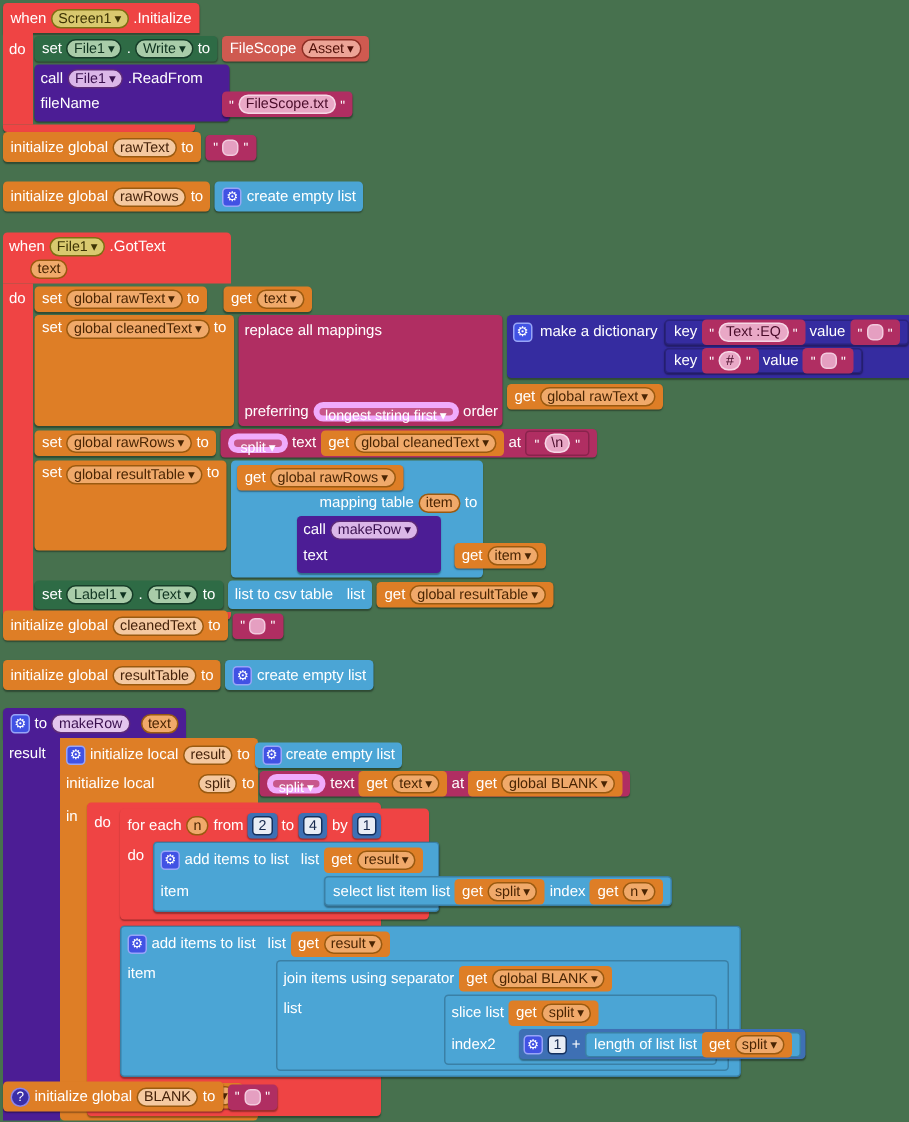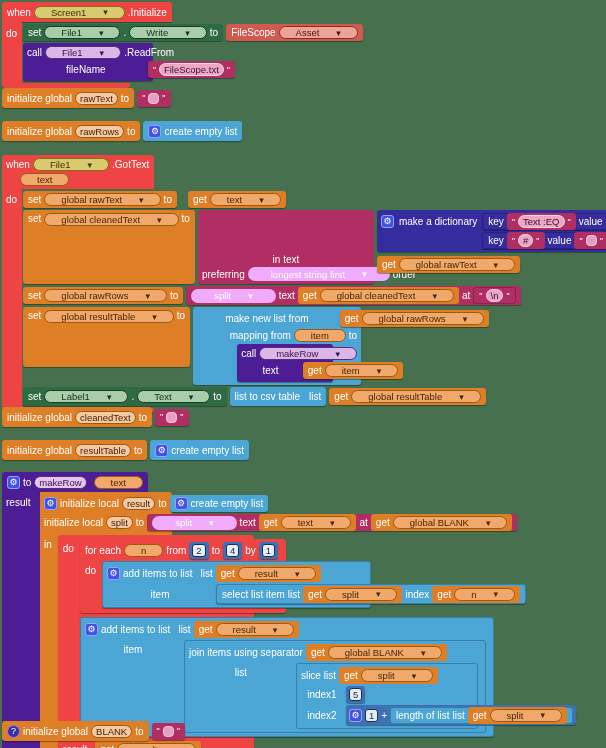--- a/index.html
+++ b/index.html
@@ -6,38 +6,38 @@
 html,body{width:606px;height:748px}
 body{position:relative;background:#47714E;font-family:"Liberation Sans",sans-serif;font-size:10px;color:#fff;overflow:hidden}
 .g{position:absolute}
 .row{display:flex;align-items:center;gap:3px;white-space:nowrap}
 .rowt{display:flex;align-items:flex-start;gap:3px;white-space:nowrap}
 .col{display:flex;flex-direction:column;align-items:flex-start;gap:2px}
 .b{display:inline-flex;align-items:center;gap:3px;padding:1px 5px;border-radius:3px;box-shadow:0 1px 1px rgba(0,0,0,.35);white-space:nowrap;height:17px;flex:none}
 .wrapb{display:flex;flex-direction:column;align-items:flex-start;gap:2px;padding:3px 4px;border-radius:3px;box-shadow:0 1px 1px rgba(0,0,0,.35);flex:none}
 .gold{background:#ef4444}.grn{background:#2E6B45}.org{background:#DE7E26}.prp{background:#4c1d95}
 .ros{background:#B02E62}.lst{background:#4BA5D5}.mth{background:#3E70B4}.dct{background:#352CA0}.red{background:#CF5A50}
-.chip{display:inline-flex;align-items:center;gap:17px;border-radius:8px;padding:0 16px;height:13px;font-size:9.5px;flex:none}
+.chip{display:inline-flex;gap:2px;border-radius:8px;padding:0 4px;height:13px;font-size:9.5px;flex:none}
 .ch-gold{background:#D9C96F;color:#3e3404;border:1px solid #7e6f12}
 .ch-grn{background:#A9CCA9;color:#0f3320;border:1px solid #163d28}
 .ch-org{background:#F0A96A;color:#4a2503;border:1px solid #9a5a10}
 .ch-prp{background:#DBB7E8;color:#39104e;border:1px solid #5d2a78}
-.ch-ros{background:#C8578B;color:#fff;border:7px solid #f0abfc}
+.ch-ros{background:#C8578B;color:#fff;border:4px solid #f0abfc}
 .ch-red{background:#EDA496;color:#4e0e06;border:1px solid #8d2e24}
 .fld{background:#F5C9A1;color:#45220a;border:1px solid #9a5a10;border-radius:7px;padding:0 4px;height:13px;display:inline-flex;align-items:center;font-size:9.5px;flex:none}
 .fld-str{background:#E9A8C6;color:#490b29;border:1px solid #f6d7e6}
 .fld-mth{background:#E9EDF5;color:#17294d;border:1px solid #14305e;border-radius:3px;min-width:13px;height:13px;display:inline-flex;align-items:center;justify-content:center;padding:0 3px;font-size:9.5px;flex:none}
 .blob{width:11px;height:11px;border-radius:4px;background:#E59FC1;border:1px solid #f2cade;display:inline-block;flex:none}
 .q{font-size:9px;color:#fff}
 .gear{width:13px;height:13px;border-radius:3px;background:#4152E4;border:1px solid #98a5f7;color:#fff;font-size:9px;line-height:11px;text-align:center;display:inline-block;flex:none}
 .qmark{width:13px;height:13px;border-radius:50%;background:#3A2FA8;border:1px solid #8d85e8;color:#fff;font-size:9px;line-height:11px;text-align:center;display:inline-block;flex:none}
 .arm{position:absolute;left:0;top:0;bottom:0;width:20px}
 .body{position:relative;padding:2px 0 2px 21px;display:flex;flex-direction:column;align-items:flex-start;gap:2px}
 .bar{height:5px;border-radius:0 0 3px 3px;box-shadow:0 1px 1px rgba(0,0,0,.35)}
-.rlbl{text-align:center;flex:none}
+.rlbl{text-align:left;flex:none}
 .seam{border:1px solid rgba(0,0,0,.22)}
 .mth.b{padding:1px 3px}
 </style>
 </head>
 <body>
 
 <div class="g" style="left:2px;top:2px">
   <div class="b gold" style="height:20px;border-radius:3px 3px 0 0">
     <span>when</span>
     <span class="chip ch-gold">
@@ -157,22 +157,22 @@
     <div class="rowt">
       <div class="b org" style="height:74px;align-items:flex-start;padding-top:3px">
         <span>set</span>
         <span class="chip ch-org">
             <span>global cleanedText</span>
             <span class="q" style="color:#4a2503">▾</span>
           </span>
         <span>to</span>
       </div>
       <div class="ros wrapb" style="width:176px;height:74px;align-items:stretch">
+        <div class="rlbl" style="padding-top:2px">replace all mappings</div>
         <div style="flex:1"></div>
-        <div class="rlbl">in text</div>
         <div class="row">
           <span>preferring</span>
           <span class="chip ch-ros">
               <span>longest string first</span>
               <span class="q">▾</span>
             </span>
           <span>order</span>
         </div>
       </div>
       <div class="col" style="gap:4px">
@@ -255,31 +255,30 @@
       <div class="b org" style="height:60px;align-items:flex-start;padding-top:3px">
         <span>set</span>
         <span class="chip ch-org">
             <span>global resultTable</span>
             <span class="q" style="color:#4a2503">▾</span>
           </span>
         <span>to</span>
       </div>
       <div class="lst wrapb" style="width:168px">
         <div class="row" style="align-self:stretch">
-          <span class="rlbl" style="flex:1">make new list from</span>
           <div class="b org" style="margin-right:-132px">
               <span>get</span>
               <span class="chip ch-org">
                 <span>global rawRows</span>
                 <span class="q" style="color:#4a2503">▾</span>
               </span>
             </div>
         </div>
         <div class="row" style="align-self:flex-end">
-          <span>mapping from</span>
+          <span>mapping table</span>
           <span class="chip ch-org">
               <span>item</span>
             </span>
           <span>to</span>
         </div>
         <div class="prp wrapb" style="margin-left:40px;width:96px">
           <div class="row">
             <span>call</span>
             <span class="chip ch-prp">
                 <span>makeRow</span>
@@ -505,26 +504,20 @@
                       <span class="rlbl" style="width:104px;padding-top:4px">list</span>
                       <div class="lst wrapb seam" style="width:182px;box-shadow:none">
                         <div class="row">
                           <span>slice list</span>
                           <div class="b org" style="box-shadow:none">
                               <span>get</span>
                               <span class="chip ch-org">
                                 <span>split</span>
                                 <span class="q" style="color:#4a2503">▾</span>
                               </span>
-                            </div>
-                        </div>
-                        <div class="row" style="align-self:stretch">
-                          <span class="rlbl" style="width:42px">index1</span>
-                          <div class="b mth">
-                              <span class="fld-mth">5</span>
                             </div>
                         </div>
                         <div class="row" style="align-self:stretch">
                           <span class="rlbl" style="width:42px">index2</span>
                           <div class="b mth" style="margin-right:-130px;height:20px">
                             <span class="gear">⚙</span>
                             <span class="fld-mth">1</span>
                             <span>+</span>
                             <div class="b lst seam" style="box-shadow:none">
                               <span>length of list</span>

